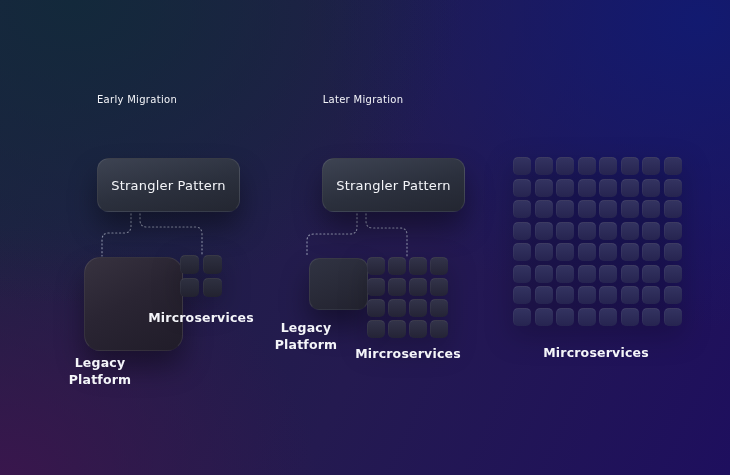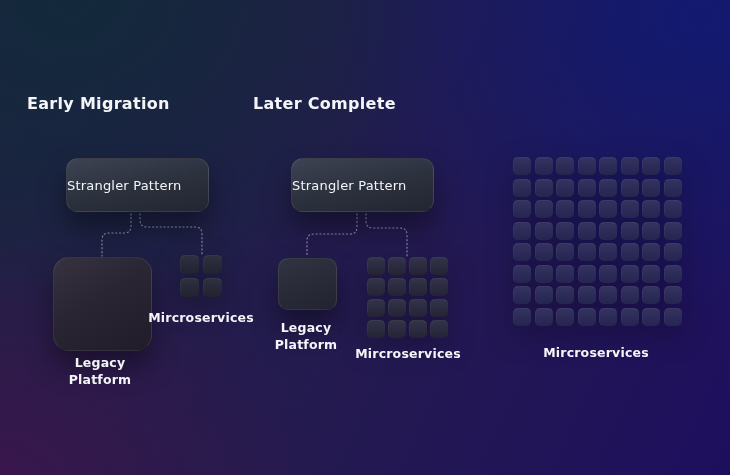--- a/index.html
+++ b/index.html
@@ -13,28 +13,28 @@
     overflow:hidden;
     color:var(--text,#f4f5f9);
     background:
       radial-gradient(95% 115% at 10% 0%, var(--bg-top-left,#13293b) 0%, rgba(19,41,59,0) 56%),
       radial-gradient(85% 105% at 96% 4%, var(--bg-top-right,#121a70) 0%, rgba(18,26,112,0) 62%),
       radial-gradient(75% 95% at 0% 102%, var(--bg-bottom-left,#3a164d) 0%, rgba(58,22,77,0) 58%),
       linear-gradient(115deg,#1d2340 0%, #241a50 55%, var(--bg-bottom-right,#1e0f5e) 100%);
   }
   .title{
     position:absolute;top:94px;width:220px;
-    text-align:left;font-size:16px;font-weight:700;letter-spacing:.3px;
+    text-align:center;font-size:10px;font-weight:400;letter-spacing:.3px;
   }
   .node{
     position:absolute;border-radius:12px;
     border:1px solid rgba(255,255,255,.09);
     border-bottom-color:rgba(255,255,255,.02);
     box-shadow:0 16px 28px rgba(0,0,0,.38);
-    display:flex;align-items:center;
+    display:flex;align-items:center;justify-content:center;margin-left:31px;
   }
   .strangler{
     width:141px;height:52px;top:158px;
     background:linear-gradient(168deg,#3d4352 0%,#2b303d 55%,#232631 100%);
     font-size:13px;font-weight:500;letter-spacing:.2px;
   }
   .legacy-early{
     left:53px;top:257px;width:97px;height:92px;border-radius:16px;
     background:linear-gradient(150deg,#37323f 0%,#2a2533 45%,#201c29 100%);
   }
@@ -89,21 +89,21 @@
   <div class="node legacy-early"></div>
   <div class="grid grid-early" style="--cols: 2;">
       <div class="cell"></div>
       <div class="cell"></div>
       <div class="cell"></div>
       <div class="cell"></div>
     </div>
   <div class="small-label" style="left:131px;top:310px;width:140px">Mircroservices</div>
   <div class="small-label" style="left:65px;top:355px;width:70px">Legacy Platform</div>
 
-  <div class="title" style="left:253px">Later Complete</div>
+  <div class="title" style="left:253px">Later Migration</div>
   <div class="node strangler" style="left:291px">
     <span>Strangler Pattern</span>
   </div>
   <div class="node legacy-later"></div>
   <div class="grid grid-later" style="--cols: 4;">
       <div class="cell"></div>
       <div class="cell"></div>
       <div class="cell"></div>
       <div class="cell"></div>
       <div class="cell"></div>

